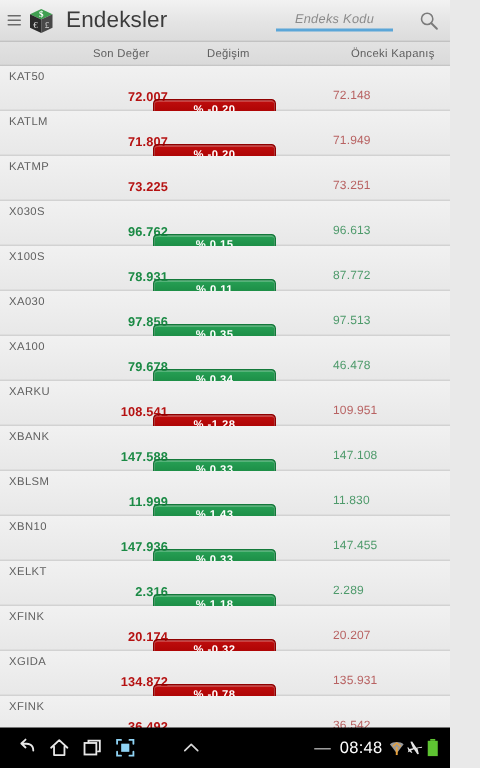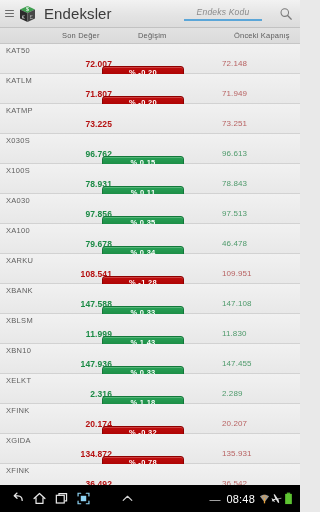--- a/index.html
+++ b/index.html
@@ -160,21 +160,21 @@
       <div class="row">
         <div class="sym">X030S</div>
         <div class="last t-up">96.762</div>
         <div class="badge up">% 0,15</div>
         <div class="prev p-up">96.613</div>
       </div>
       <div class="row">
         <div class="sym">X100S</div>
         <div class="last t-up">78.931</div>
         <div class="badge up">% 0,11</div>
-        <div class="prev p-up">78.843</div>
+        <div class="prev p-up">87.772</div>
       </div>
       <div class="row">
         <div class="sym">XA030</div>
         <div class="last t-up">97.856</div>
         <div class="badge up">% 0,35</div>
         <div class="prev p-up">97.513</div>
       </div>
       <div class="row">
         <div class="sym">XA100</div>
         <div class="last t-up">79.678</div>

